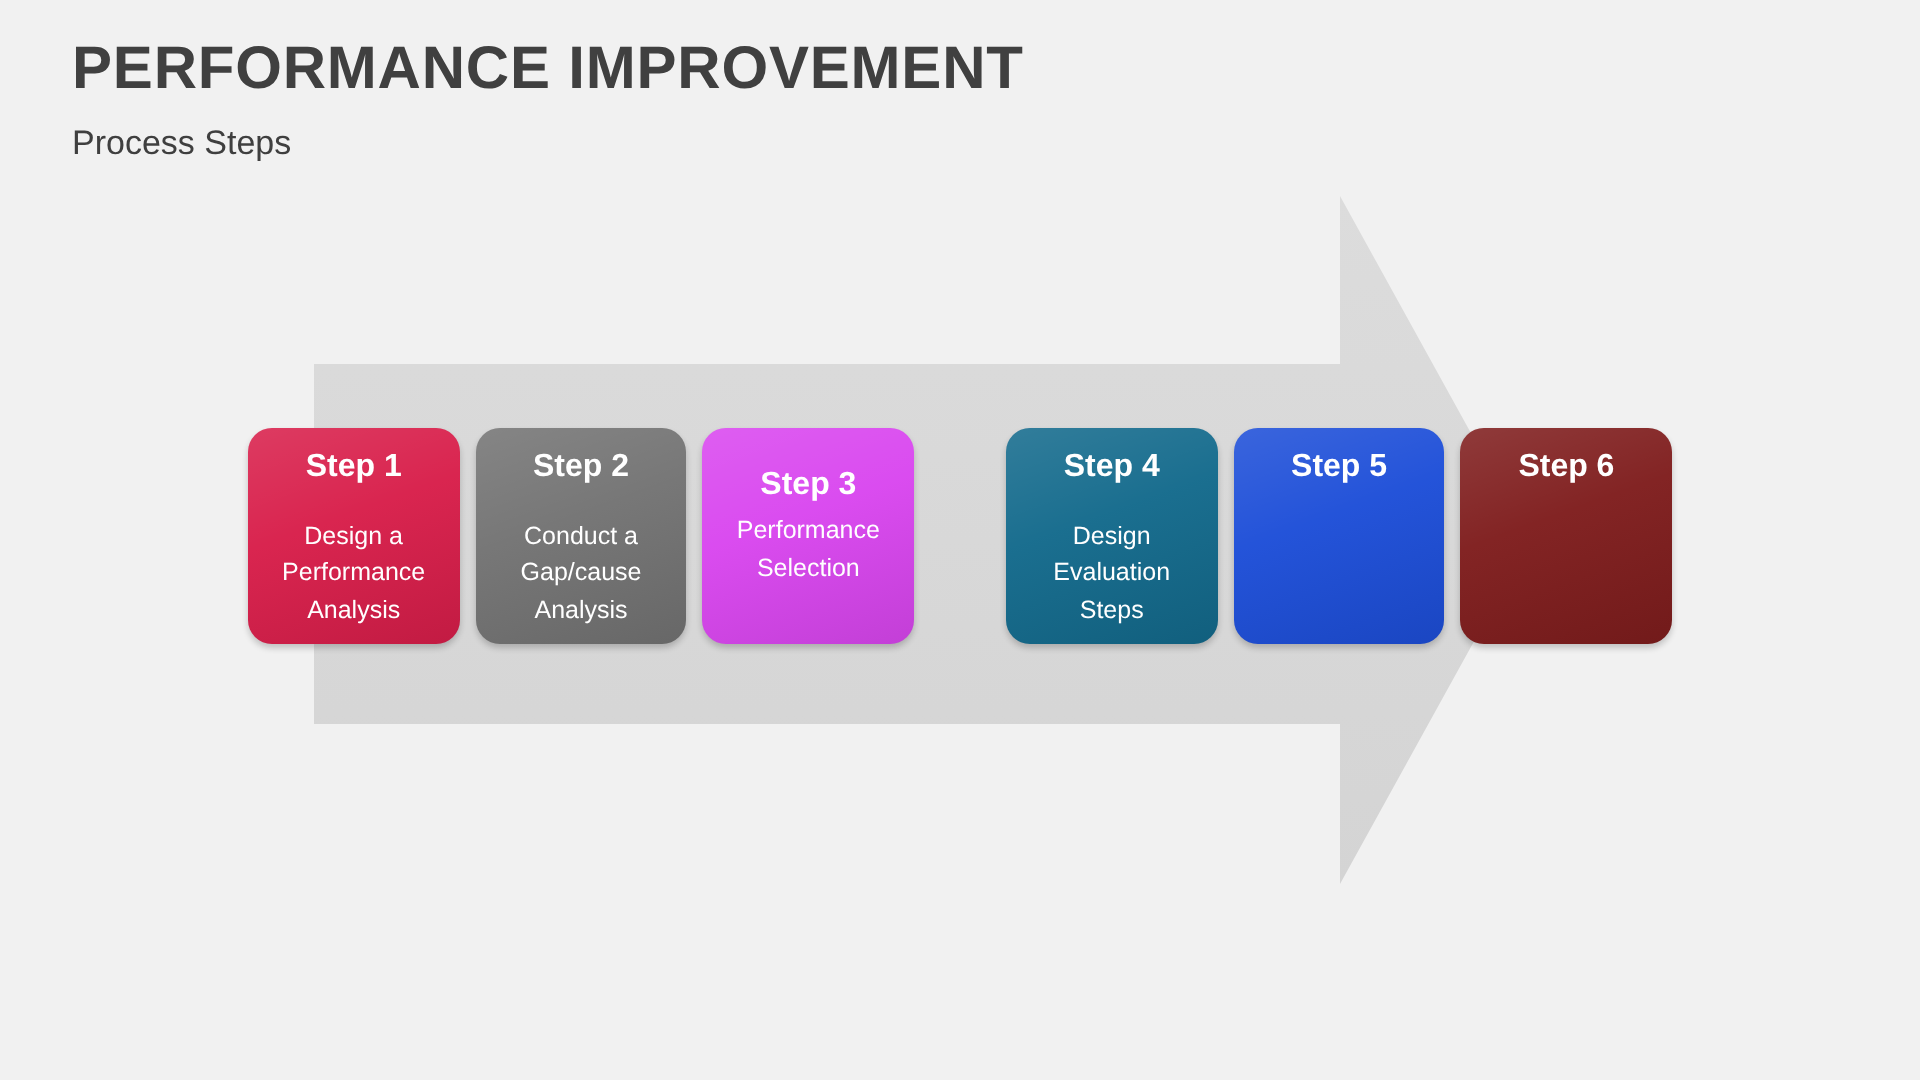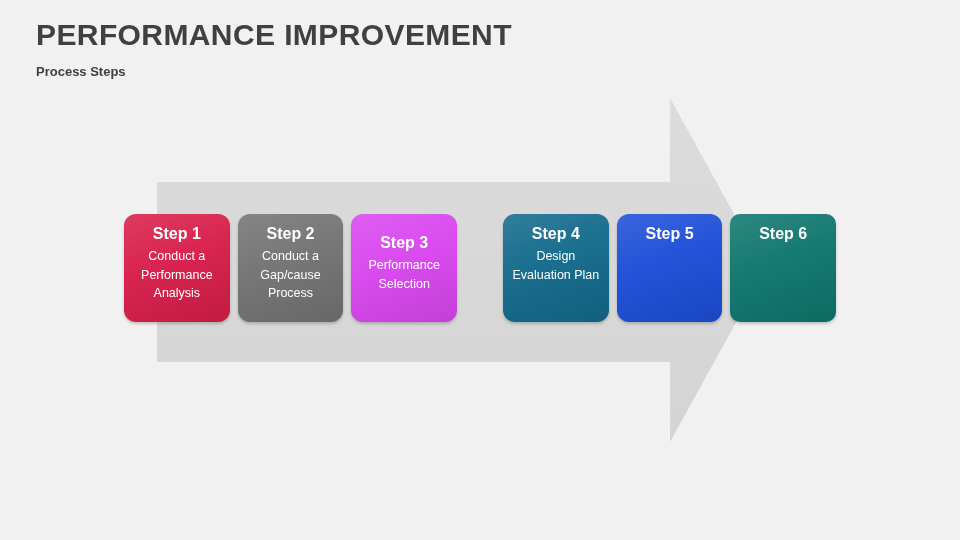--- a/index.html
+++ b/index.html
@@ -33,22 +33,22 @@
   #slide-title {
     font-size: 30px;
     font-weight: bold;
     color: #404040;
     letter-spacing: 0.4px;
     line-height: 38px;
     margin: 0;
     white-space: nowrap;
   }
   #slide-subtitle {
-    font-size: 13px;
-    font-weight: bold;
+    font-size: 17px;
+    font-weight: normal;
     color: #3f3f3f;
     line-height: 24px;
     margin: 6px 0 0 0;
   }
 
   
   #arrow-layer {
     position: absolute;
     left: 0;
     top: 0;
@@ -70,21 +70,21 @@
   }
   .step-card {
     width: 112px;
     height: 108px;
     border-radius: 12px;
     box-sizing: border-box;
     padding: 10px 6px 8px 6px;
     display: flex;
     flex-direction: column;
     align-items: center;
-    justify-content: flex-start;
+    justify-content: space-between;
     color: #ffffff;
     text-align: center;
     position: relative;
     box-shadow: 0 2px 3px rgba(0,0,0,0.20);
   }
   .step-card::after {
     content: "";
     position: absolute;
     left: 0; right: 0; top: 0; bottom: 0;
     border-radius: 12px;
@@ -130,40 +130,40 @@
         <stop offset="100%" stop-color="#d4d4d4"></stop>
       </linearGradient>
     </defs>
     <polygon points="157,182 670,182 670,98 765,270 670,442 670,362 157,362" fill="url(#arrowGrad)"></polygon>
   </svg>
 
   <div id="steps-row">
 
     <div class="step-card" style="background:#d81e4a;">
       <div class="step-title">Step 1</div>
-      <div class="step-desc">Conduct a Performance Analysis</div>
+      <div class="step-desc">Design a Performance Analysis</div>
     </div>
 
     <div class="step-card" style="background:#737373;">
       <div class="step-title">Step 2</div>
-      <div class="step-desc">Conduct a Gap/cause Process</div>
+      <div class="step-desc">Conduct a Gap/cause Analysis</div>
     </div>
 
     <div class="step-card center-align" style="background:#d946ef;">
       <div class="step-title">Step 3</div>
       <div class="step-desc">Performance Selection</div>
     </div>
 
     <div class="step-card" style="background:#136a8c;margin-left:38px;">
       <div class="step-title">Step 4</div>
-      <div class="step-desc">Design Evaluation Plan</div>
+      <div class="step-desc">Design Evaluation Steps</div>
     </div>
 
     <div class="step-card" style="background:#1d4ed8;">
       <div class="step-title">Step 5</div>
     </div>
 
-    <div class="step-card" style="background:#0f766e;border-radius:10px;">
+    <div class="step-card" style="background:#7f1d1d;">
       <div class="step-title">Step 6</div>
     </div>
 
   </div>
 </div>
 
 </body></html>

